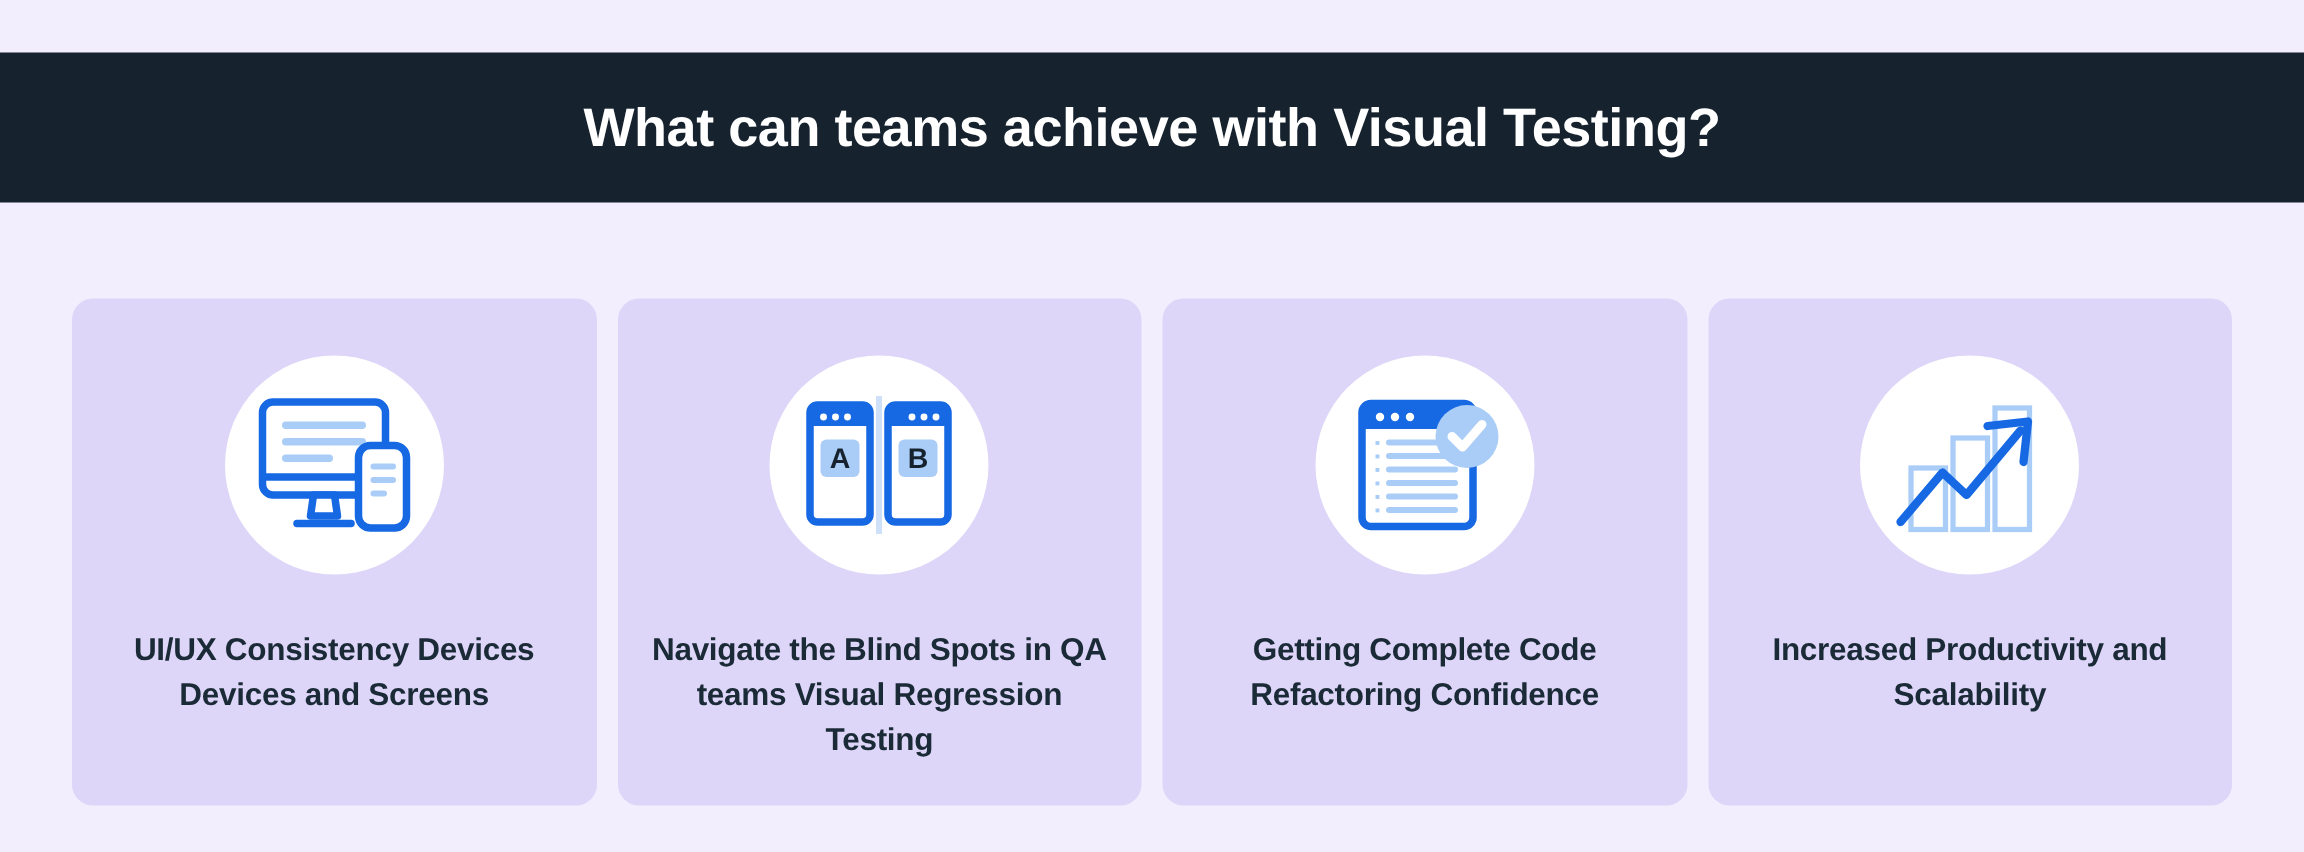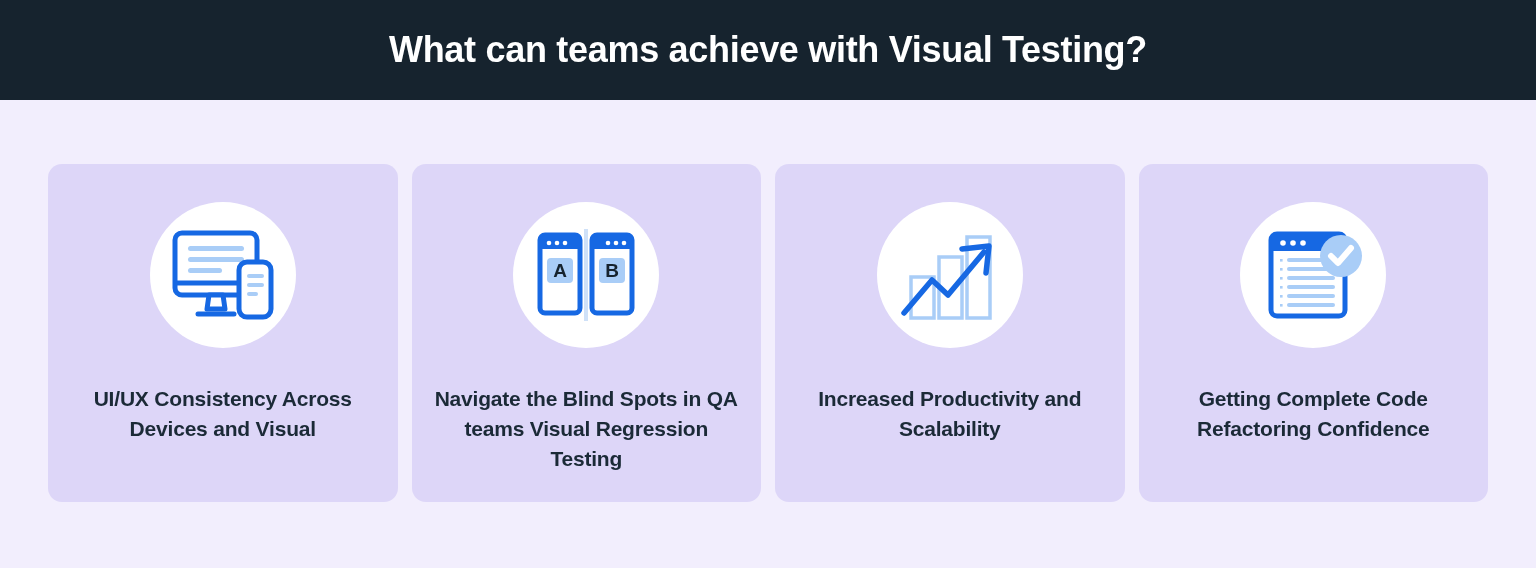--- a/index.html
+++ b/index.html
@@ -19,20 +19,21 @@
     background: #f2eefd;
   }
   
   .header {
     width: 1536px;
     height: 100px;
     background: #16232e;
     display: flex;
     align-items: center;
     justify-content: center;
+    margin-top: 35px;
   }
   .header-title {
     color: #ffffff;
     font-size: 36px;
     font-weight: bold;
     letter-spacing: -0.3px;
     text-align: center;
     line-height: 1.1;
   }
   
@@ -96,21 +97,21 @@
           <rect x="17" y="28" width="56" height="5" rx="2.5" fill="#a9cdf7"></rect>
           <rect x="17" y="39" width="34" height="5" rx="2.5" fill="#a9cdf7"></rect>
           <path d="M38 66 L36 80 L54 80 L52 66 Z" fill="#ffffff" stroke="#1668e3" stroke-width="5" stroke-linejoin="round"></path>
           <line x1="27" y1="85" x2="63" y2="85" stroke="#1668e3" stroke-width="5" stroke-linecap="round"></line>
           <rect x="68" y="33" width="32" height="55" rx="8" fill="#ffffff" stroke="#1668e3" stroke-width="5"></rect>
           <rect x="76" y="45" width="17" height="4" rx="2" fill="#a9cdf7"></rect>
           <rect x="76" y="54" width="17" height="4" rx="2" fill="#a9cdf7"></rect>
           <rect x="76" y="63" width="11" height="4" rx="2" fill="#a9cdf7"></rect>
         </svg>
       </div>
-      <div class="card-label">UI/UX Consistency Across Devices and Visual</div>
+      <div class="card-label">UI/UX Consistency Devices Devices and Screens</div>
     </div>
 
     <div class="card">
       <div class="icon-circle">
         <svg width="100" height="92" viewBox="0 0 100 92">
 
           <rect x="4" y="6" width="40" height="78" rx="5" fill="#ffffff" stroke="#1668e3" stroke-width="5"></rect>
           <path d="M4 11 a5 5 0 0 1 5 -5 h30 a5 5 0 0 1 5 5 v9 H4 Z" fill="#1668e3"></path>
           <circle cx="13" cy="14" r="2.3" fill="#ffffff"></circle>
           <circle cx="21" cy="14" r="2.3" fill="#ffffff"></circle>
@@ -128,33 +129,20 @@
           <rect x="63" y="29" width="26" height="25" rx="4" fill="#a9cdf7"></rect>
           <text x="76" y="48" font-family="'Liberation Sans', sans-serif" font-size="19" font-weight="bold" fill="#16232e" text-anchor="middle">B</text>
         </svg>
       </div>
       <div class="card-label">Navigate the Blind Spots in QA teams Visual Regression Testing</div>
     </div>
 
     <div class="card">
       <div class="icon-circle">
         <svg width="104" height="92" viewBox="0 0 104 92">
-          <rect x="13" y="48" width="23" height="41" fill="none" stroke="#a9cdf7" stroke-width="3.5"></rect>
-          <rect x="41" y="28" width="23" height="61" fill="none" stroke="#a9cdf7" stroke-width="3.5"></rect>
-          <rect x="69" y="8" width="23" height="81" fill="none" stroke="#a9cdf7" stroke-width="3.5"></rect>
-          <path d="M6 84 L34 51 L50 66 L86 23" fill="none" stroke="#1668e3" stroke-width="5.5" stroke-linecap="round" stroke-linejoin="round"></path>
-          <path d="M64 20 L91 17 L88 44" fill="none" stroke="#1668e3" stroke-width="5.5" stroke-linecap="round" stroke-linejoin="round"></path>
-        </svg>
-      </div>
-      <div class="card-label">Increased Productivity and Scalability</div>
-    </div>
-
-    <div class="card">
-      <div class="icon-circle">
-        <svg width="104" height="92" viewBox="0 0 104 92">
           <rect x="10" y="5" width="74" height="82" rx="6" fill="#ffffff" stroke="#1668e3" stroke-width="5"></rect>
           <path d="M10 11 a6 6 0 0 1 6 -6 h62 a6 6 0 0 1 6 6 v11 H10 Z" fill="#1668e3"></path>
           <circle cx="22" cy="14" r="2.8" fill="#ffffff"></circle>
           <circle cx="32" cy="14" r="2.8" fill="#ffffff"></circle>
           <circle cx="42" cy="14" r="2.8" fill="#ffffff"></circle>
           <g fill="#a9cdf7">
             <rect x="19" y="30" width="2.6" height="2.6"></rect>
               <rect x="26" y="29" width="48" height="4" rx="2"></rect>
             <rect x="19" y="39" width="2.6" height="2.6"></rect>
               <rect x="26" y="38" width="48" height="4" rx="2"></rect>
@@ -167,14 +155,27 @@
             <rect x="19" y="75" width="2.6" height="2.6"></rect>
               <rect x="26" y="74" width="48" height="4" rx="2"></rect>
           </g>
           <circle cx="80" cy="27" r="21" fill="#a9cdf7"></circle>
           <path d="M70 27 L77 34 L90 19" fill="none" stroke="#ffffff" stroke-width="6" stroke-linecap="round" stroke-linejoin="round"></path>
         </svg>
       </div>
       <div class="card-label">Getting Complete Code Refactoring Confidence</div>
     </div>
 
+    <div class="card">
+      <div class="icon-circle">
+        <svg width="104" height="92" viewBox="0 0 104 92">
+          <rect x="13" y="48" width="23" height="41" fill="none" stroke="#a9cdf7" stroke-width="3.5"></rect>
+          <rect x="41" y="28" width="23" height="61" fill="none" stroke="#a9cdf7" stroke-width="3.5"></rect>
+          <rect x="69" y="8" width="23" height="81" fill="none" stroke="#a9cdf7" stroke-width="3.5"></rect>
+          <path d="M6 84 L34 51 L50 66 L86 23" fill="none" stroke="#1668e3" stroke-width="5.5" stroke-linecap="round" stroke-linejoin="round"></path>
+          <path d="M64 20 L91 17 L88 44" fill="none" stroke="#1668e3" stroke-width="5.5" stroke-linecap="round" stroke-linejoin="round"></path>
+        </svg>
+      </div>
+      <div class="card-label">Increased Productivity and Scalability</div>
+    </div>
+
   </div>
 </div>
 
 </body></html>

